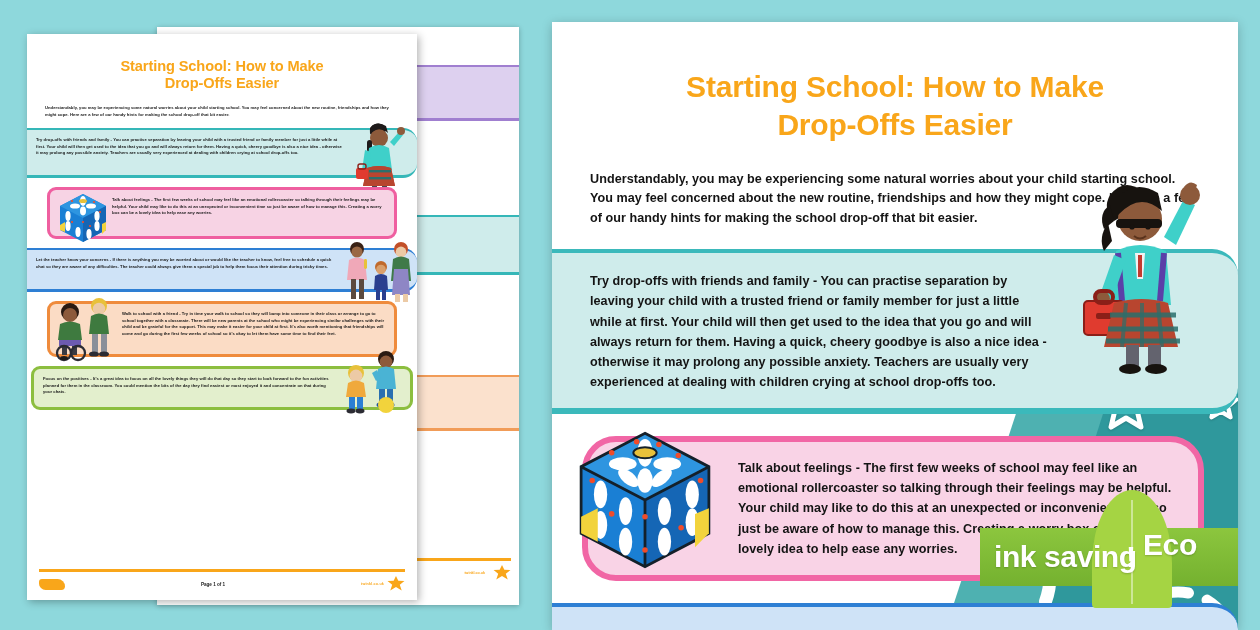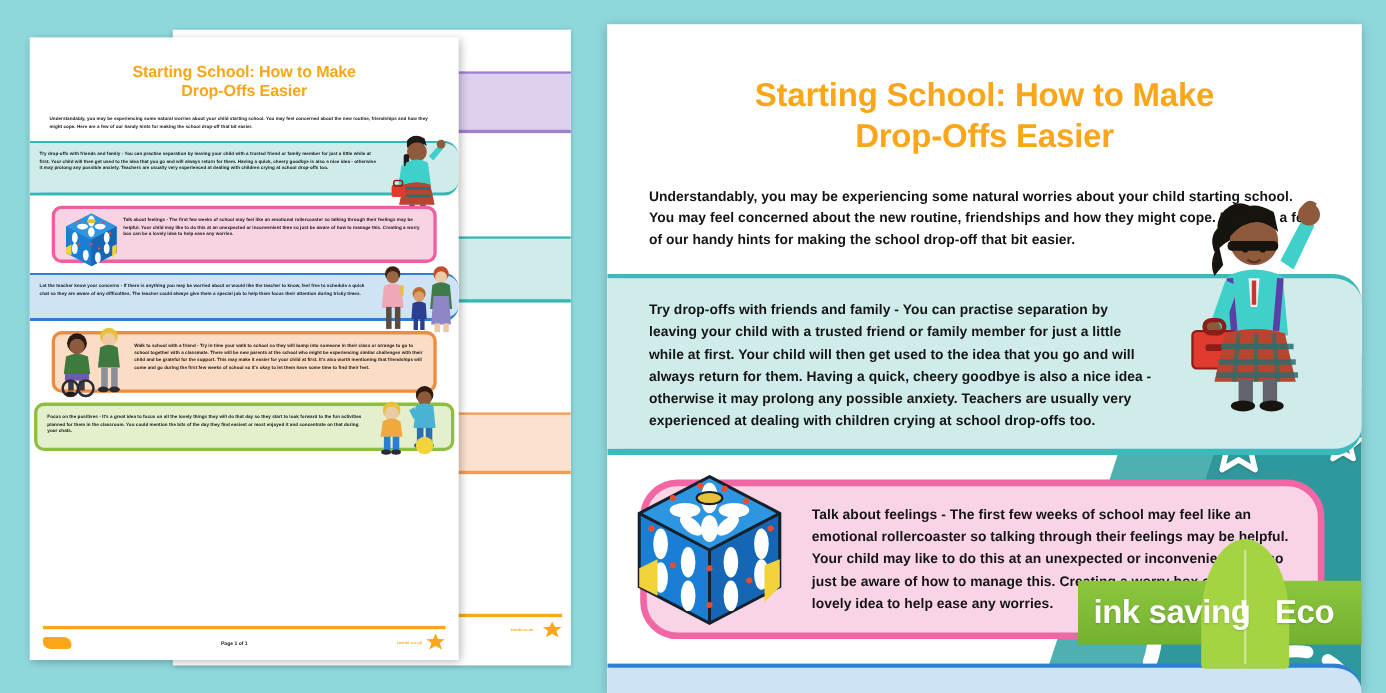--- a/index.html
+++ b/index.html
@@ -167,21 +167,21 @@
   #eco-leaf::after {
     content:''; position:absolute; left:50%; top:10px; width:2px; height:104px;
     background: rgba(255,255,255,.45); transform: translateX(-50%);
   }
   .eco-text {
     position: relative; z-index: 3; color: #ffffff;
     font-size: 30px; font-weight: bold; letter-spacing: -.4px;
     text-shadow: 0 1px 2px rgba(0,0,0,.20);
   }
   #eco-ink  { position:absolute; left: 14px; top: 12px; }
-  #eco-eco  { position:absolute; left: 163px; top: 12px; margin-left: 16px; }
+  #eco-eco  { position:absolute; left: 163px; top: 0; }
   #eco-dropmark {
     position:absolute; left:146px; top:12px; z-index:4;
     color:#fff; font-size:30px; font-weight:bold;
   }
 
   
   .fig { position: absolute; pointer-events: none; }
 </style>
 </head>
 <body>

